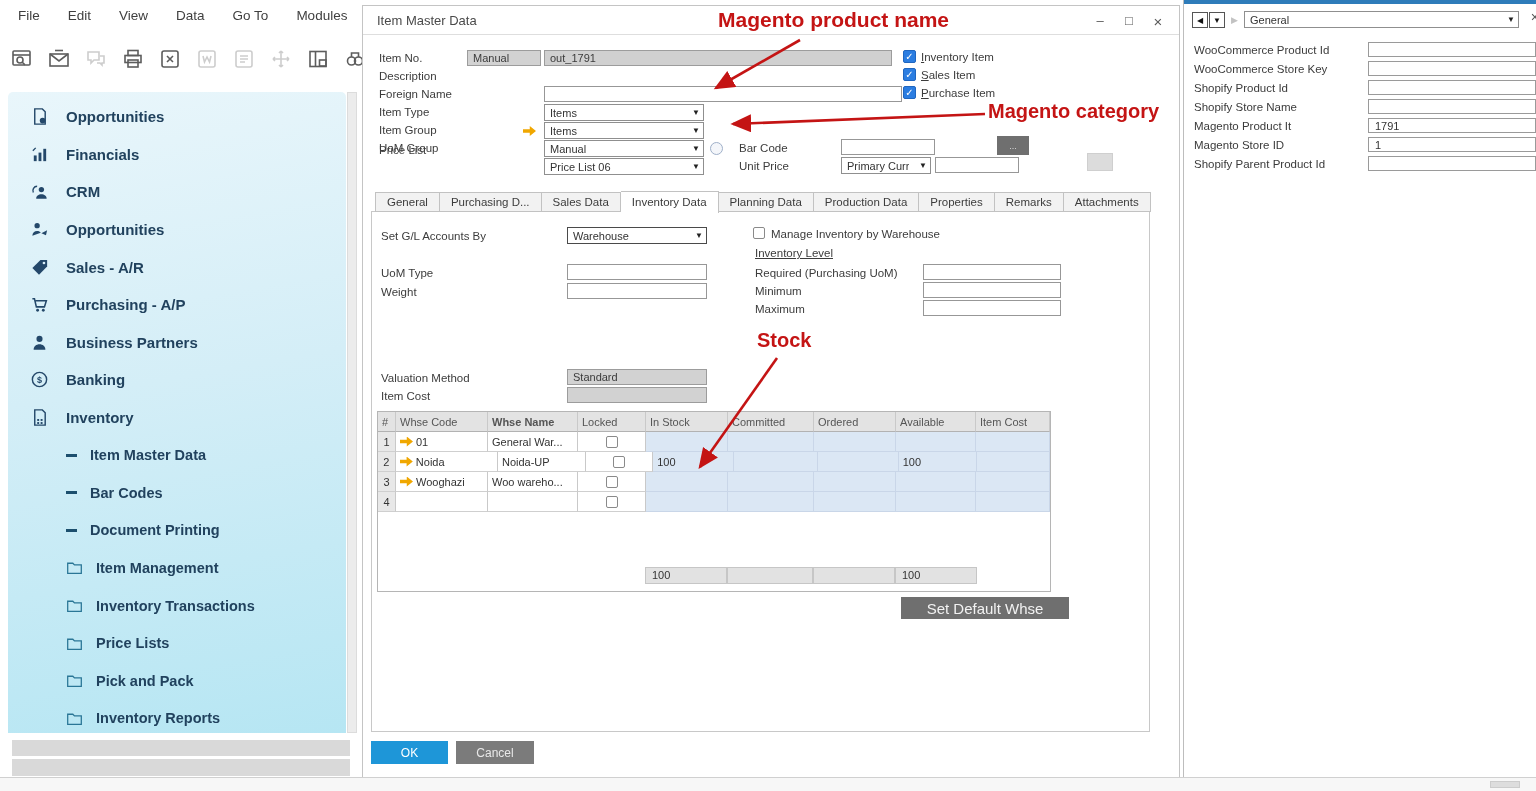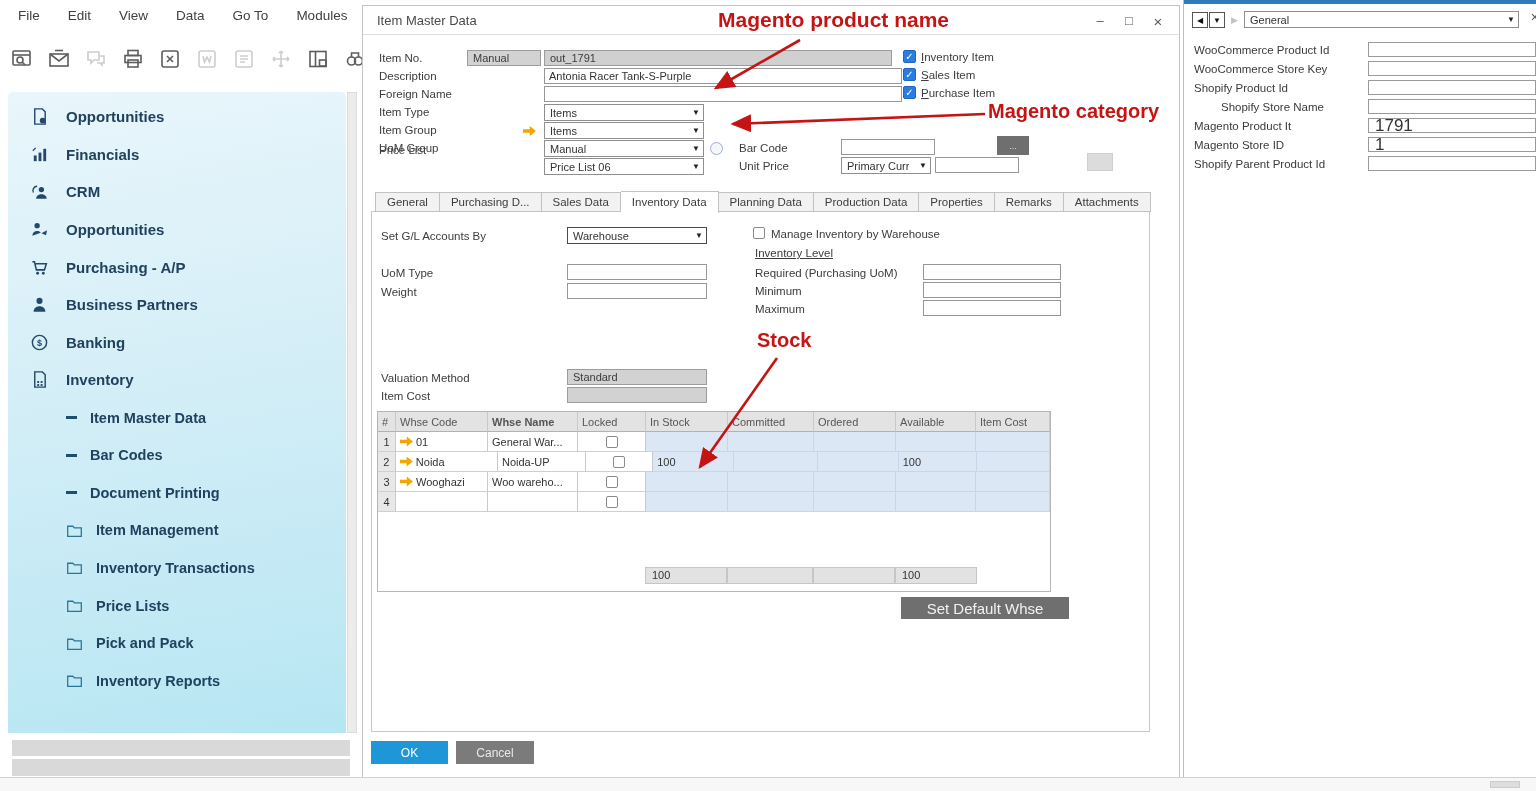--- a/index.html
+++ b/index.html
@@ -64,21 +64,21 @@
   .btn-dark { position:absolute; background:#6f6f6f; color:#f2f2f2; font-size:15px; text-align:center; border:none; cursor:pointer; }
   .btn-ok { position:absolute; left:8px; top:735px; width:77px; height:23px; background:#1e96d8; color:#fff; font-size:12px; border:none; cursor:pointer; }
   .btn-cancel { position:absolute; left:93px; top:735px; width:78px; height:23px; background:#7b7b7b; color:#e8e8e8; font-size:12px; border:none; cursor:pointer; }
 
   
   .rpanel { position:absolute; left:1183px; top:0; width:353px; height:778px; background:#fff; border-left:1px solid #bdbdbd; }
   .rstrip { position:absolute; left:0; top:0; width:353px; height:4px; background:#2e7cba; }
   .navbox { position:absolute; width:16px; height:16px; border:1px solid #555; background:#fff; font-size:8px; color:#111; text-align:center; line-height:15px; cursor:pointer; }
   .navdis { position:absolute; font-size:9px; color:#c2c2c2; }
   .rlbl { position:absolute; font-size:11.5px; color:#3b3b3b; white-space:nowrap; }
-  .rinp { position:absolute; left:184px; width:168px; height:15px; border:1px solid #9a9a9a; background:#fff; font-size:17px; font-family:"Liberation Sans",sans-serif; padding:0 6px; color:#333; }
+  .rinp { position:absolute; left:184px; width:168px; height:15px; border:1px solid #9a9a9a; background:#fff; font-size:11px; font-family:"Liberation Sans",sans-serif; padding:0 6px; color:#333; }
   .rclose { position:absolute; right:-3px; top:9px; font-size:14px; color:#555; cursor:pointer; }
 
   
   .ann { position:absolute; color:#c41414; font-weight:600; white-space:nowrap; }
   .overlay { position:absolute; left:0; top:0; width:1536px; height:791px; pointer-events:none; }
 
   .statusbar { position:absolute; left:0; top:777px; width:1536px; height:14px; background:#f7f7f7; border-top:1px solid #d0d0d0; }
   .status-thumb { position:absolute; left:1490px; top:781px; width:30px; height:7px; background:#ddd; border:1px solid #ccc; }
 </style>
 </head>
@@ -198,20 +198,29 @@
           <circle cx="7.5" cy="6" r="2.8"></circle>
           <path d="M2.5 16.5c0-3 2.2-4.8 5-4.8 1.8 0 3 .6 3.8 1.7z"></path>
           <path d="M12 14l6-3.2-1.2 5.2z"></path>
         </svg>
       </span>
     <span>Opportunities</span>
   </div>
   <div class="side-item">
     <span class="sicon">
         <svg viewBox="0 0 20 20">
+          <path d="M11 2h7v7L9.5 17.5l-7-7z" fill="currentColor"></path>
+          <circle cx="14.7" cy="5.3" r="1.4" fill="#d9eef8"></circle>
+        </svg>
+      </span>
+    <span>Sales - A/R</span>
+  </div>
+  <div class="side-item">
+    <span class="sicon">
+        <svg viewBox="0 0 20 20">
           <path d="M2.5 4h2.2l2 8.5h8.5l2-6.5H6" fill="none" stroke="currentColor" stroke-width="1.6"></path>
           <circle cx="8" cy="16" r="1.5" fill="currentColor"></circle>
           <circle cx="14" cy="16" r="1.5" fill="currentColor"></circle>
         </svg>
       </span>
     <span>Purchasing - A/P</span>
   </div>
   <div class="side-item">
     <span class="sicon">
         <svg viewBox="0 0 20 20" fill="currentColor">
@@ -300,21 +309,20 @@
     <span>–</span>
     <span>□</span>
     <span style="font-size:15px;">×</span>
   </div>
 
   <span class="lbl" style="left:16px; top:46px;">Item No.</span>
   <div class="gbox" style="left:104px; top:44px; width:74px;">Manual</div>
   <div class="gbox" style="left:181px; top:44px; width:348px; background:#d0d0d0;">out_1791</div>
 
   <span class="lbl" style="left:16px; top:64px;">Description</span>
-  <input class="inp" style="left: 181px; top: 62px; width: 358px;" value="Antonia Racer Tank-S-Purple">
 
   <span class="lbl" style="left:16px; top:82px;">Foreign Name</span>
   <input class="inp" style="left: 181px; top: 80px; width: 358px;" value="">
 
   <span class="lbl" style="left:16px; top:100px;">Item Type</span>
   <div class="ddl" style="left:181px; top:98px; width:160px;">
     <span>Items</span>
     <span class="caret">▼</span>
   </div>
 
@@ -497,21 +505,21 @@
     <span class="caret">▼</span>
   </div>
   <span class="rclose">×</span>
 
   <span class="rlbl" style="left:10px; top:44px;">WooCommerce Product Id</span>
   <input class="rinp" style="top: 42px;" value="">
   <span class="rlbl" style="left:10px; top:63px;">WooCommerce Store Key</span>
   <input class="rinp" style="top: 61px;" value="">
   <span class="rlbl" style="left:10px; top:82px;">Shopify Product Id</span>
   <input class="rinp" style="top: 80px;" value="">
-  <span class="rlbl" style="left:10px; top:101px;margin-left:27px;">Shopify Store Name</span>
+  <span class="rlbl" style="left:10px; top:101px;">Shopify Store Name</span>
   <input class="rinp" style="top: 99px;" value="">
   <span class="rlbl" style="left:10px; top:120px;">Magento Product It</span>
   <input class="rinp" style="top: 118px;" value="1791">
   <span class="rlbl" style="left:10px; top:139px;">Magento Store ID</span>
   <input class="rinp" style="top: 137px;" value="1">
   <span class="rlbl" style="left:10px; top:158px;">Shopify Parent Product Id</span>
   <input class="rinp" style="top: 156px;" value="">
 </div>
 
 <div class="ann" style="left:718px; top:8px; font-size:21px;">Magento product name</div>

